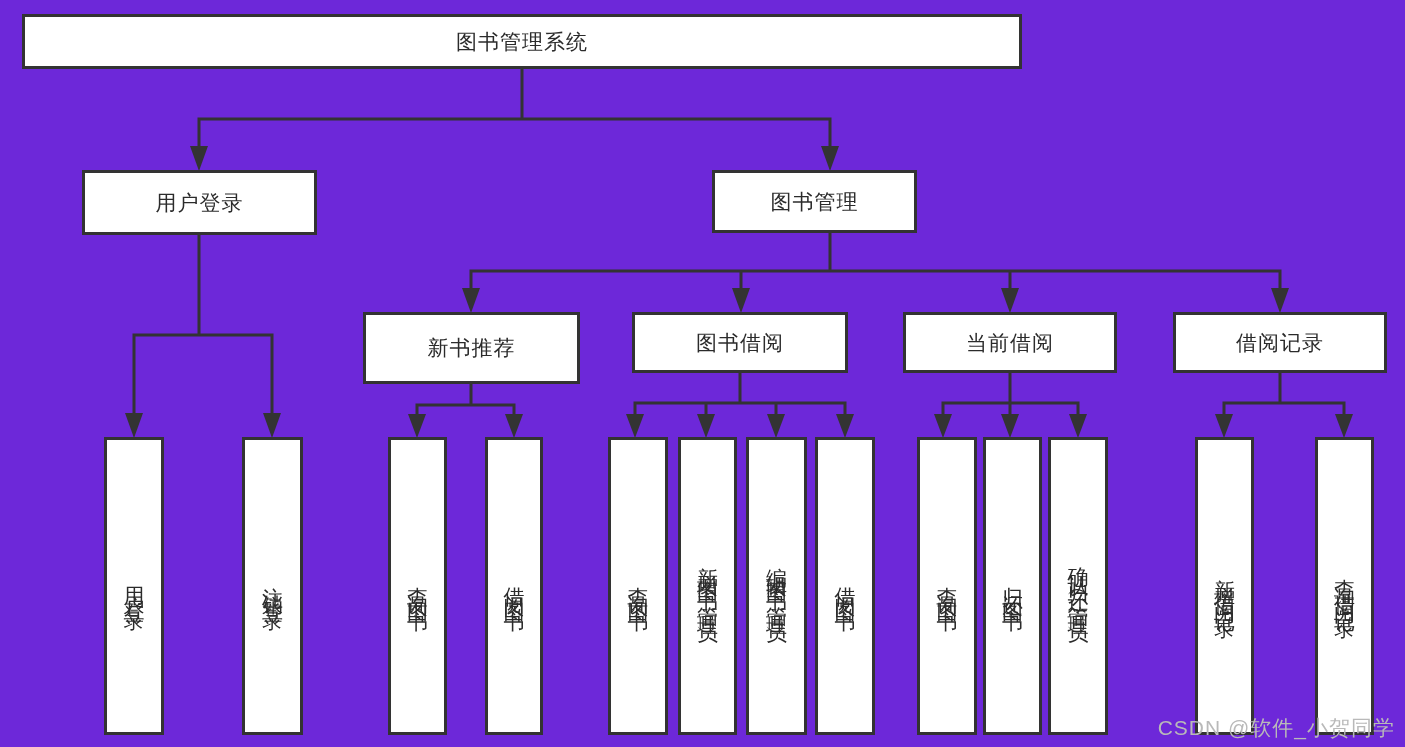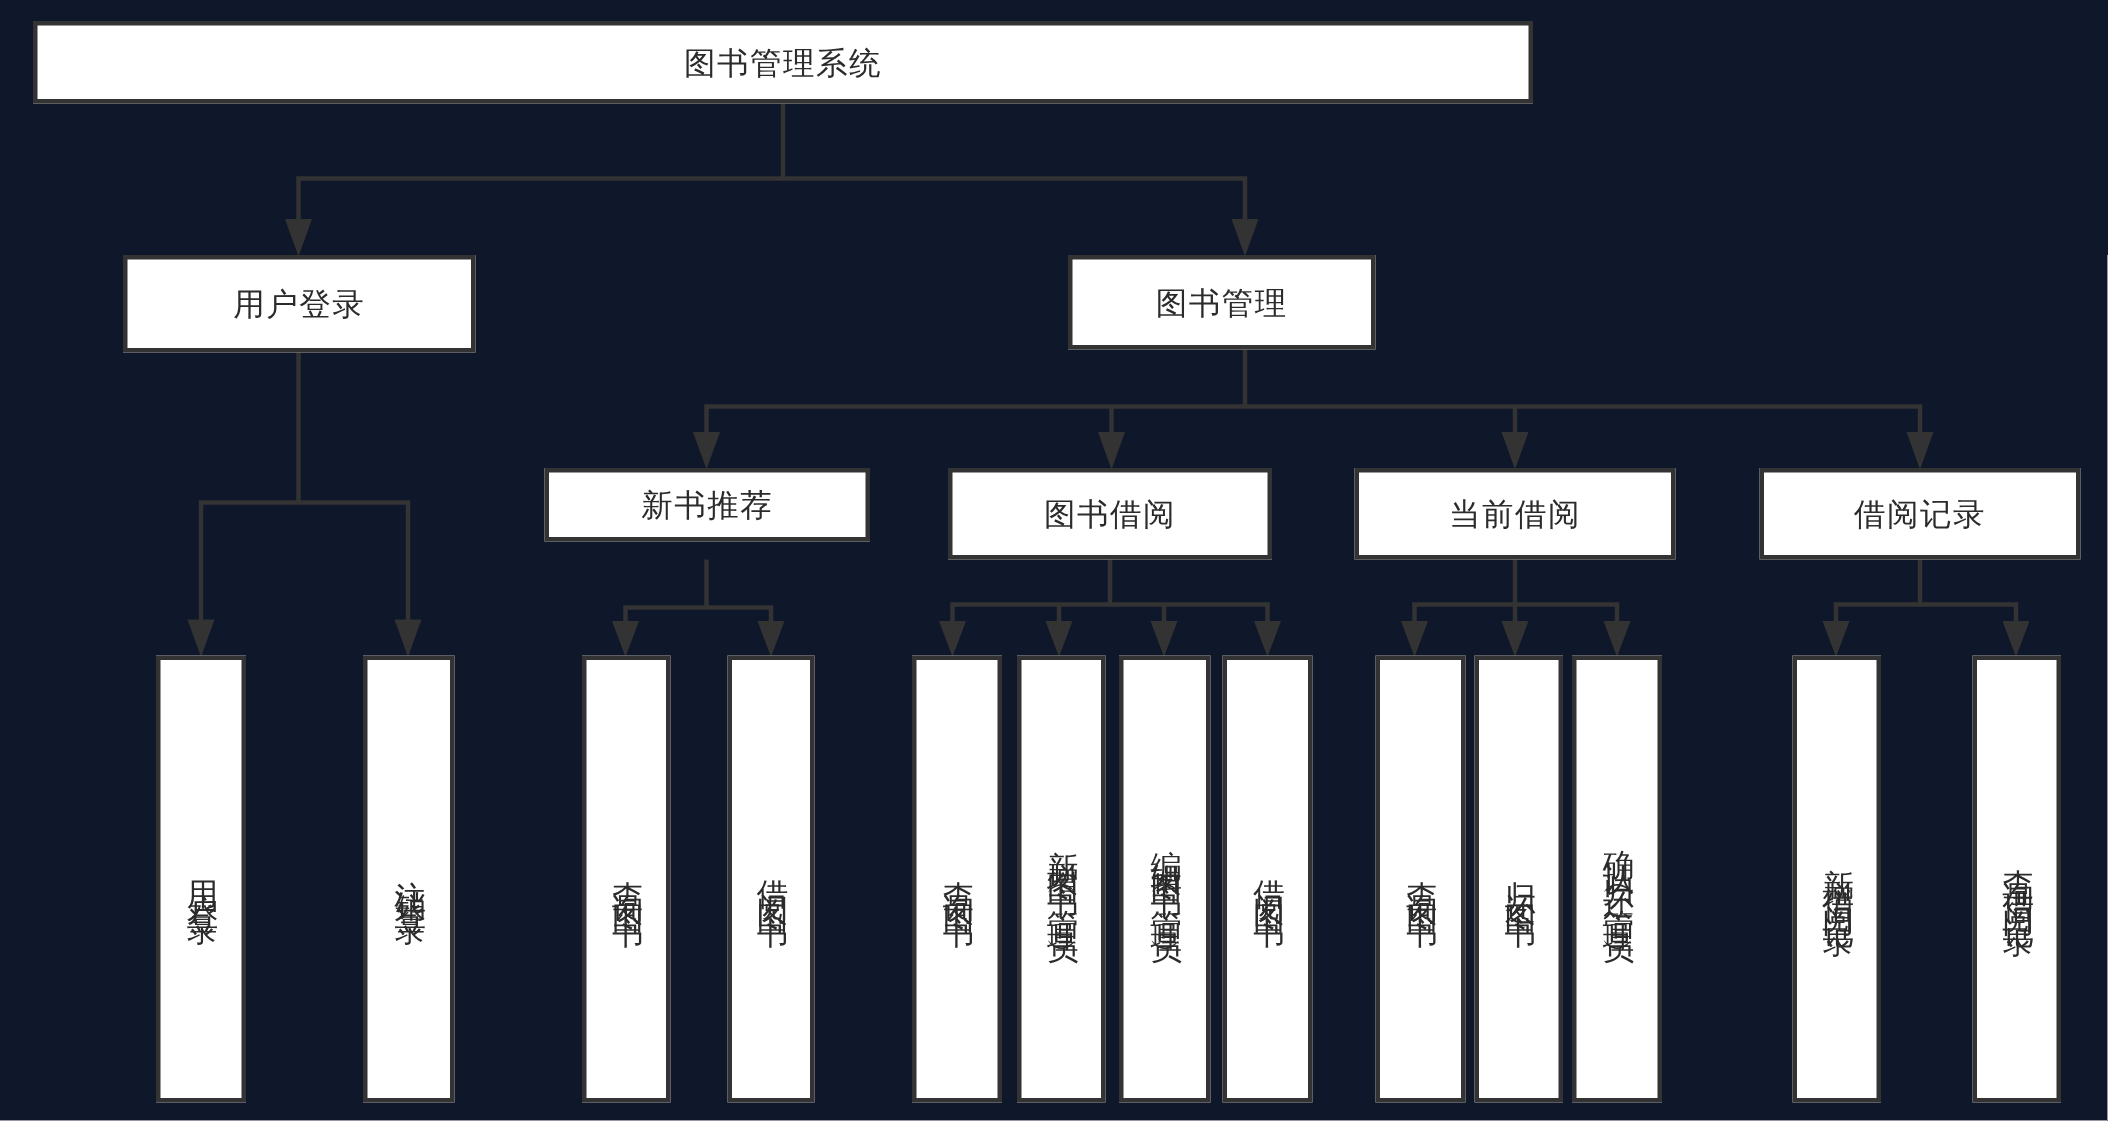--- a/index.html
+++ b/index.html
@@ -1,19 +1,19 @@
 <!DOCTYPE html>
 <html><head>
 <meta charset="utf-8">
 <style>
   html,body{margin:0;padding:0;background:#ffffff;}
   #canvas{
     position:relative;
     width:1405px;height:747px;
-    background:#0f172a;
+    background:#6d28d9;
     font-family:"Liberation Sans", sans-serif;
     overflow:hidden;
   }
   #wires{position:absolute;left:0;top:0;z-index:1;}
   .hbox{
     position:absolute;z-index:2;
     border:3px solid #333333;background:#ffffff;
     display:flex;align-items:center;justify-content:center;
     box-sizing:border-box;
     font-size:21px;color:#2b2b2b;letter-spacing:1px;
@@ -93,21 +93,21 @@
     <span>图书管理系统</span>
   </div>
 
   <div class="hbox" style="left:82px;top:170px;width:235px;height:65px;">
     <span>用户登录</span>
   </div>
   <div class="hbox" style="left:712px;top:170px;width:205px;height:63px;">
     <span>图书管理</span>
   </div>
 
-  <div class="hbox" style="left:363px;top:312px;width:217px;height:49px;">
+  <div class="hbox" style="left:363px;top:312px;width:217px;height:72px;">
     <span>新书推荐</span>
   </div>
   <div class="hbox" style="left:632px;top:312px;width:216px;height:61px;">
     <span>图书借阅</span>
   </div>
   <div class="hbox" style="left:903px;top:312px;width:214px;height:61px;text-align:right;">
     <span>当前借阅</span>
   </div>
   <div class="hbox" style="left:1173px;top:312px;width:214px;height:61px;">
     <span>借阅记录</span>
@@ -150,14 +150,15 @@
     <span>确认归还（管理员）</span>
   </div>
 
   <div class="vbox" style="left:1195px;top:437px;width:59px;height:298px;">
     <span>新增借阅记录</span>
   </div>
   <div class="vbox" style="left:1315px;top:437px;width:59px;height:298px;">
     <span>查询借阅记录</span>
   </div>
 
+  <div class="watermark">CSDN @软件_小贺同学</div>
 
 </div>
 
 </body></html>

